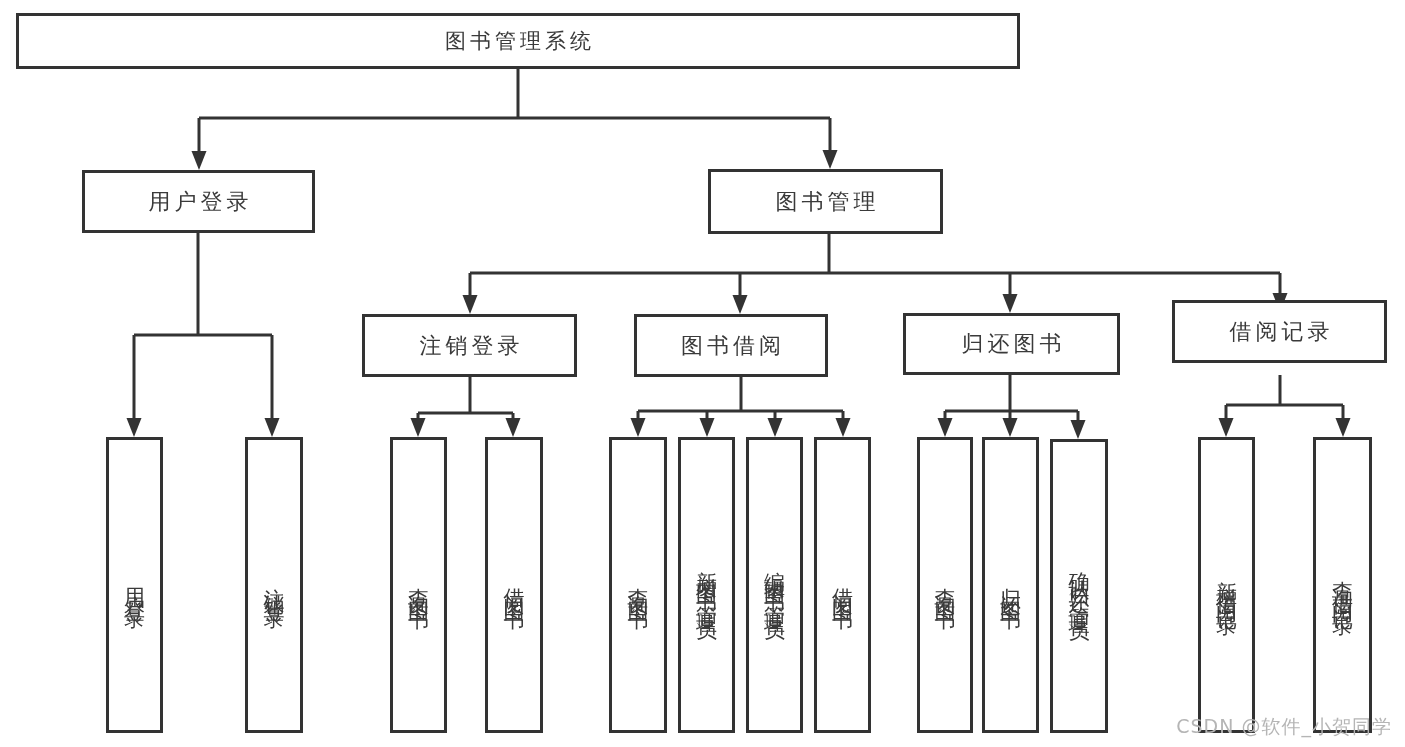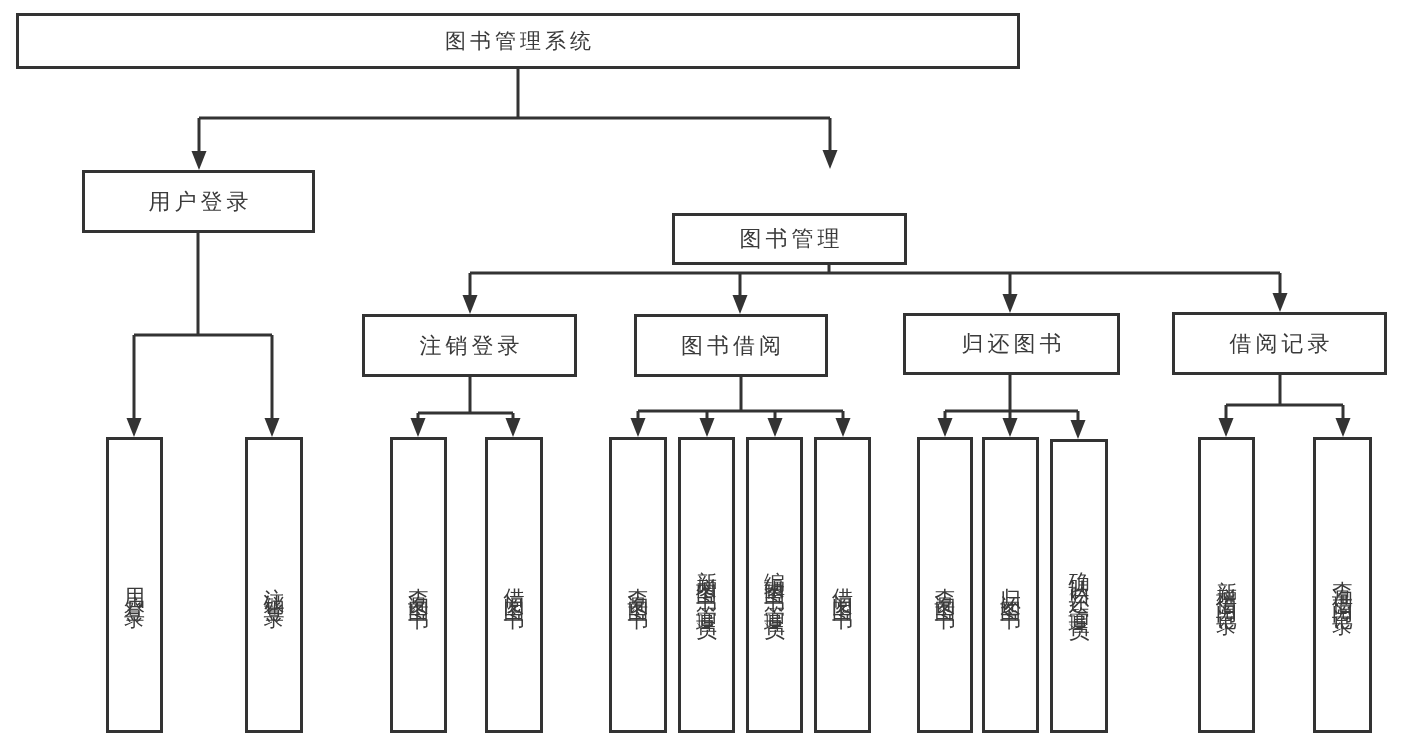--- a/index.html
+++ b/index.html
@@ -116,32 +116,33 @@
       <polygon points="843,437 835.5,418 850.5,418" fill="#333333"></polygon>
       <polygon points="945,437 937.5,418 952.5,418" fill="#333333"></polygon>
       <polygon points="1010,437 1002.5,418 1017.5,418" fill="#333333"></polygon>
       <polygon points="1078,439 1070.5,420 1085.5,420" fill="#333333"></polygon>
       <polygon points="1226,437 1218.5,418 1233.5,418" fill="#333333"></polygon>
       <polygon points="1343,437 1335.5,418 1350.5,418" fill="#333333"></polygon>
     </svg>
   <div id="nodes-layer">
       <div class="node h root-node" style="left: 16px; top: 13px; width: 1004px; height: 56px;">图书管理系统</div>
       <div class="node h" style="left: 82px; top: 170px; width: 233px; height: 63px;">用户登录</div>
-      <div class="node h" style="left: 672px; top: 169px; width: 235px; height: 52px; margin-top: 44px;">图书管理</div>
+      <div class="node h" style="left: 708px; top: 169px; width: 235px; height: 65px;">图书管理</div>
       <div class="node v" style="left: 106px; top: 437px; width: 57px; height: 296px;">用户登录</div>
       <div class="node v" style="left: 245px; top: 437px; width: 58px; height: 296px;">注销登录</div>
       <div class="node h" style="left: 362px; top: 314px; width: 215px; height: 63px;">注销登录</div>
       <div class="node h" style="left: 634px; top: 314px; width: 194px; height: 63px;">图书借阅</div>
       <div class="node h" style="left: 903px; top: 313px; width: 217px; height: 62px;">归还图书</div>
-      <div class="node h" style="left: 1172px; top: 312px; width: 215px; height: 63px;">借阅记录</div>
+      <div class="node h" style="left: 1172px; top: 300px; width: 215px; height: 63px;">借阅记录</div>
       <div class="node v" style="left: 390px; top: 437px; width: 57px; height: 296px;">查询图书</div>
       <div class="node v" style="left: 485px; top: 437px; width: 58px; height: 296px;">借阅图书</div>
       <div class="node v" style="left: 609px; top: 437px; width: 58px; height: 296px;">查询图书</div>
       <div class="node v" style="left: 678px; top: 437px; width: 57px; height: 296px;">新增图书（管理员）</div>
       <div class="node v" style="left: 746px; top: 437px; width: 57px; height: 296px;">编辑图书（管理员）</div>
       <div class="node v" style="left: 814px; top: 437px; width: 57px; height: 296px;">借阅图书</div>
       <div class="node v" style="left: 917px; top: 437px; width: 56px; height: 296px;">查询图书</div>
       <div class="node v" style="left: 982px; top: 437px; width: 57px; height: 296px;">归还图书</div>
       <div class="node v" style="left: 1050px; top: 439px; width: 58px; height: 294px;">确认归还（管理员）</div>
       <div class="node v" style="left: 1198px; top: 437px; width: 57px; height: 296px;">新增借阅记录</div>
       <div class="node v" style="left: 1313px; top: 437px; width: 59px; height: 296px;">查询借阅记录</div>
     </div>
+  <div id="watermark">CSDN @软件_小贺同学</div>
 </div>
 
 </body></html>

